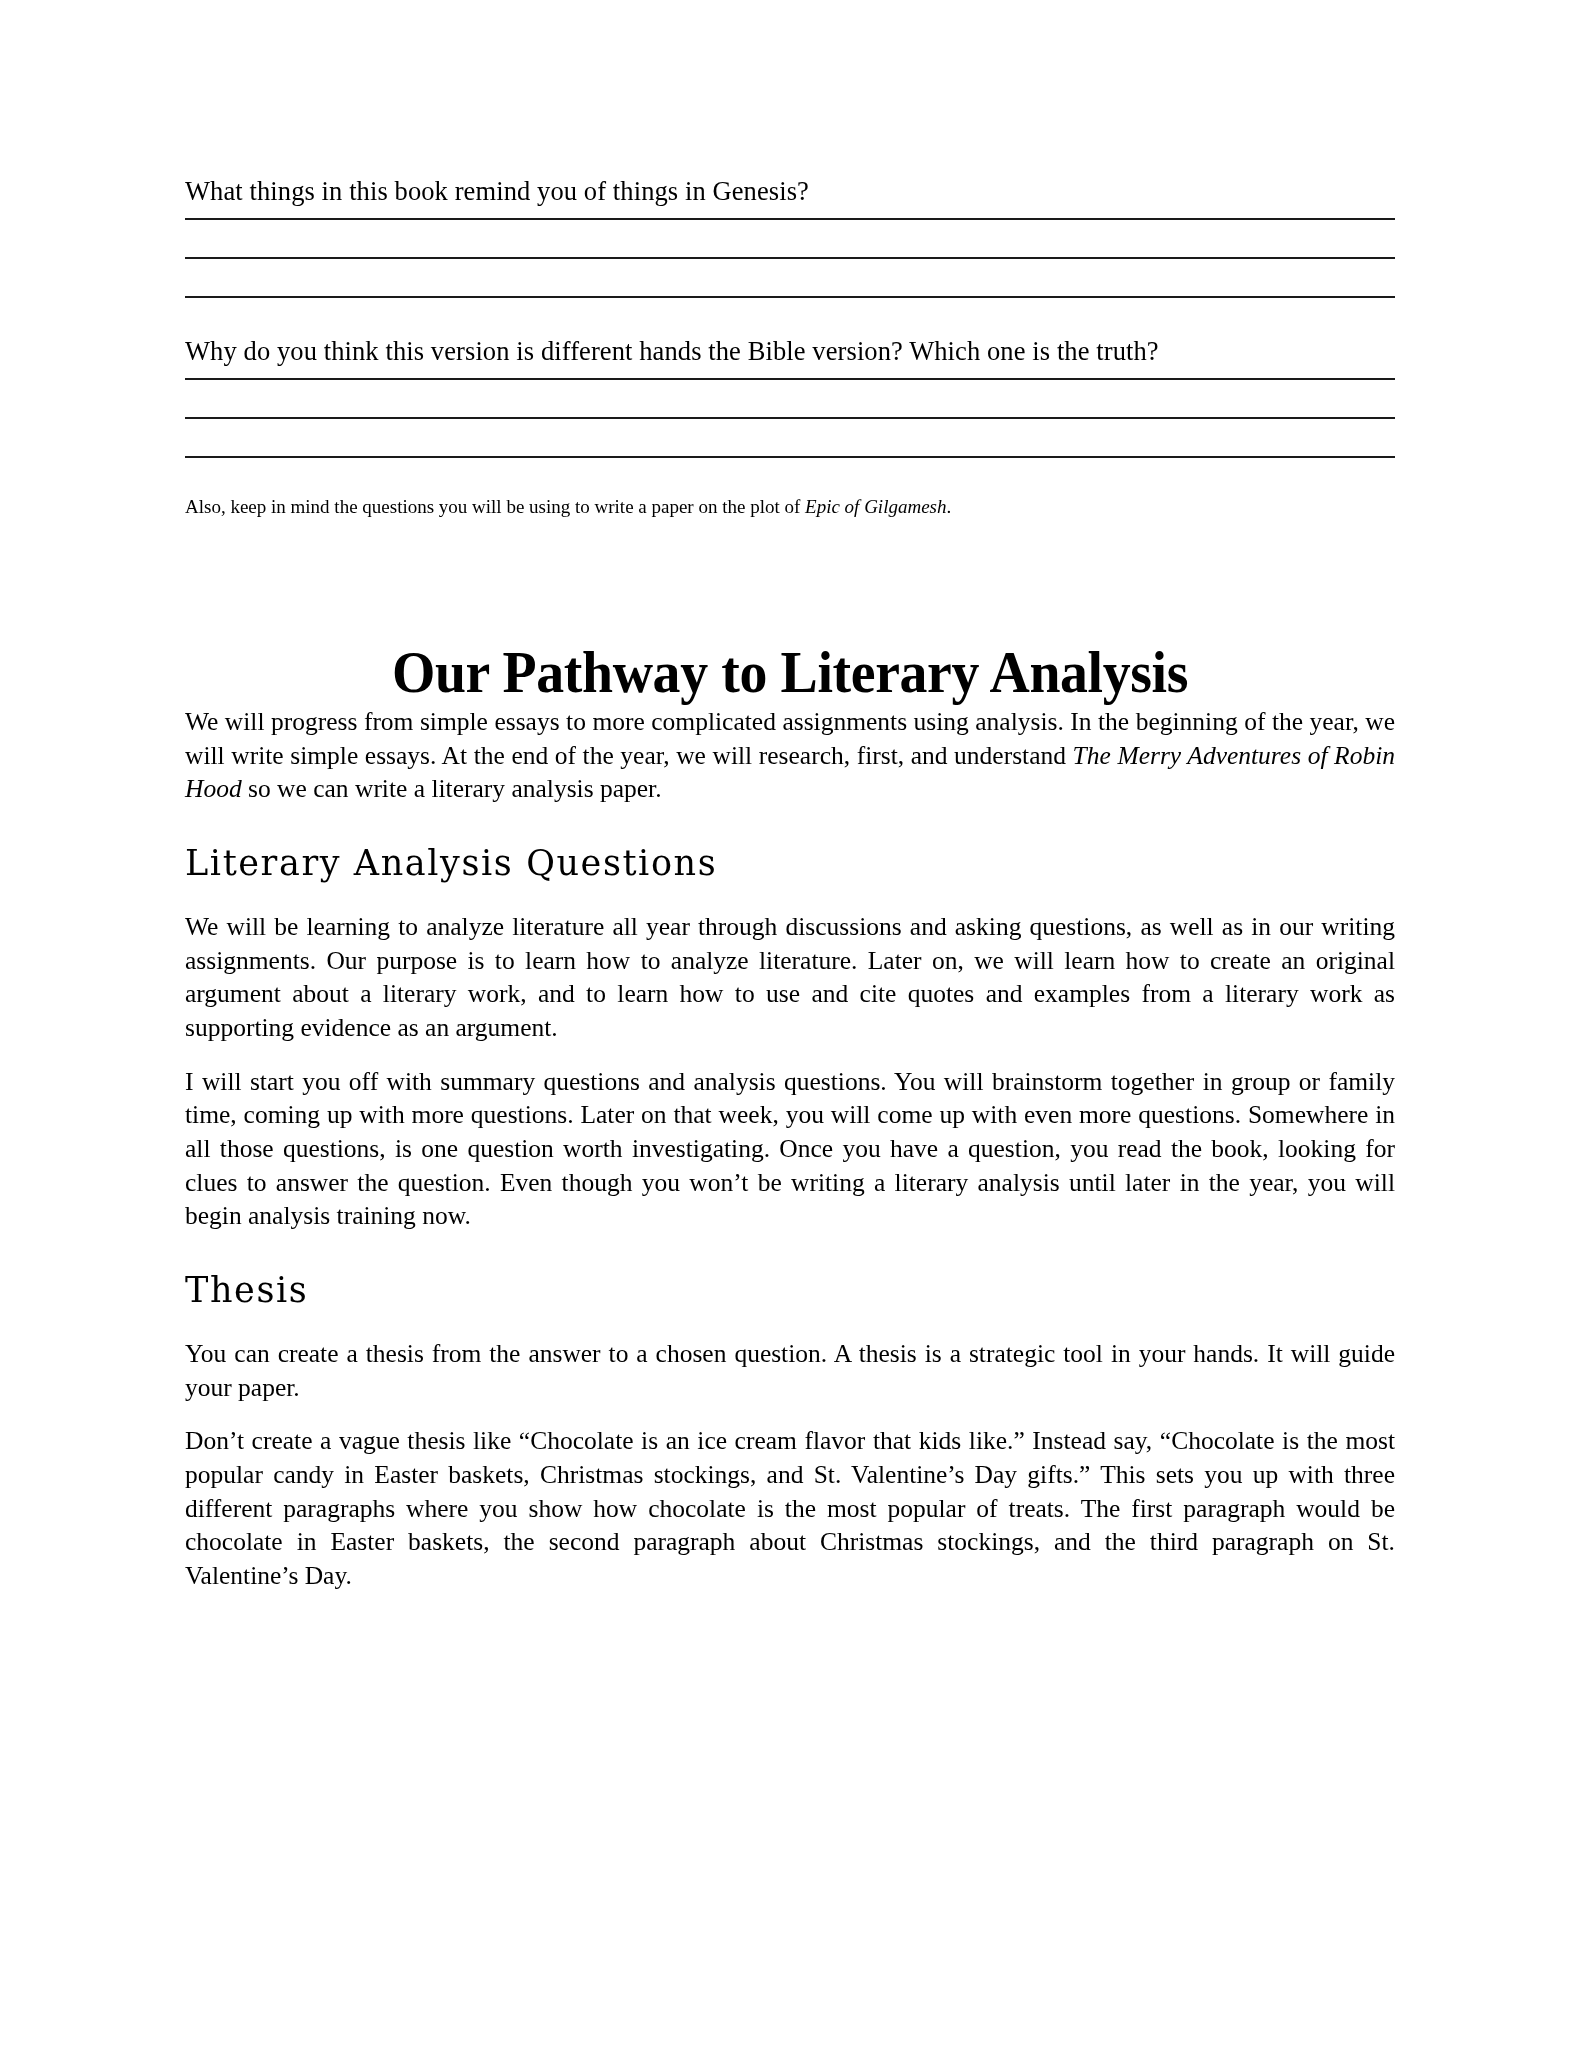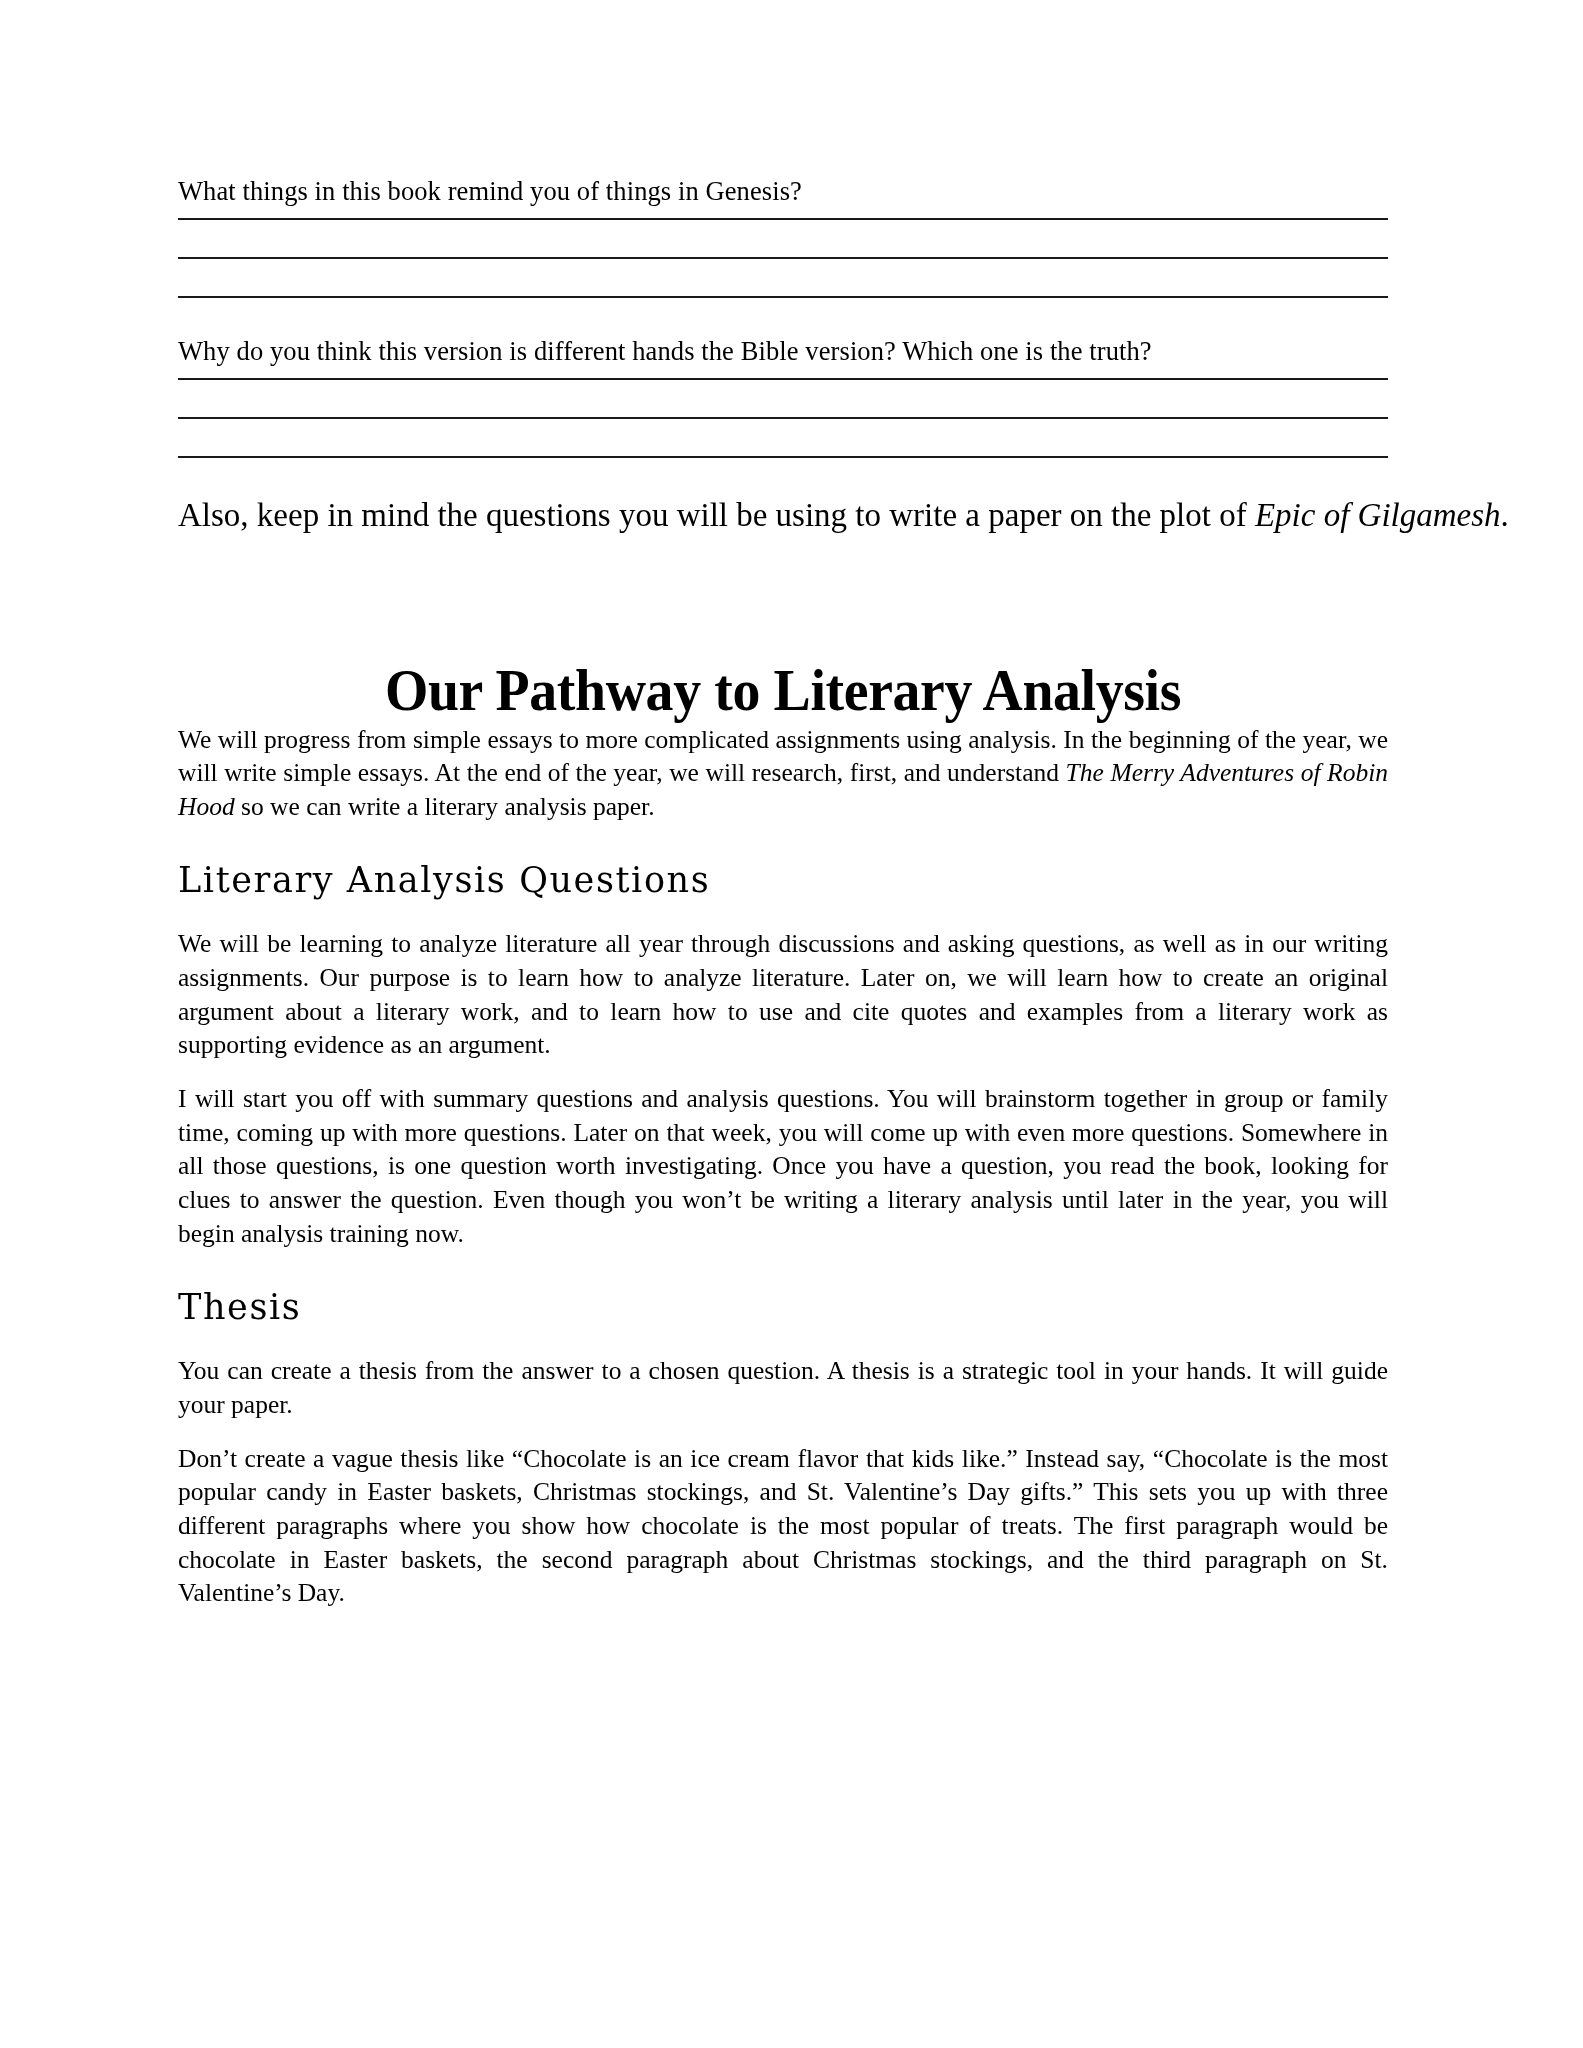--- a/index.html
+++ b/index.html
@@ -19,21 +19,21 @@
   .page {
     position: absolute;
     left: 0; top: 0;
     width: 1583px;
     height: 2048px;
     background: #ffffff;
   }
 
   .content {
     position: absolute;
-    left: 178px;
+    left: 185px;
     top: 175px;
     width: 1210px;
   }
 
   
   .q-prompt {
     font-size: 26.5px;
     line-height: 1.25;
     letter-spacing: 0.1px;
     margin: 0 0 10px 0;
@@ -47,21 +47,21 @@
     width: 1210px;
     height: 0;
     border-bottom: 2.2px solid #1a1a1a;
     margin: 0 0 37px 0;
   }
 
   .q-block { margin-bottom: 6px; }
   .q-block.second { margin-top: 22px; }
 
   .note-line {
-    font-size: 33px;
+    font-size: 19px;
     line-height: 1.25;
     margin: 36px 0 0 0;
     white-space: nowrap;
   }
   .note-line i { font-style: italic; }
 
   
   .doc-title {
     font-family: "Liberation Serif", "DejaVu Serif", serif;
     font-weight: bold;

